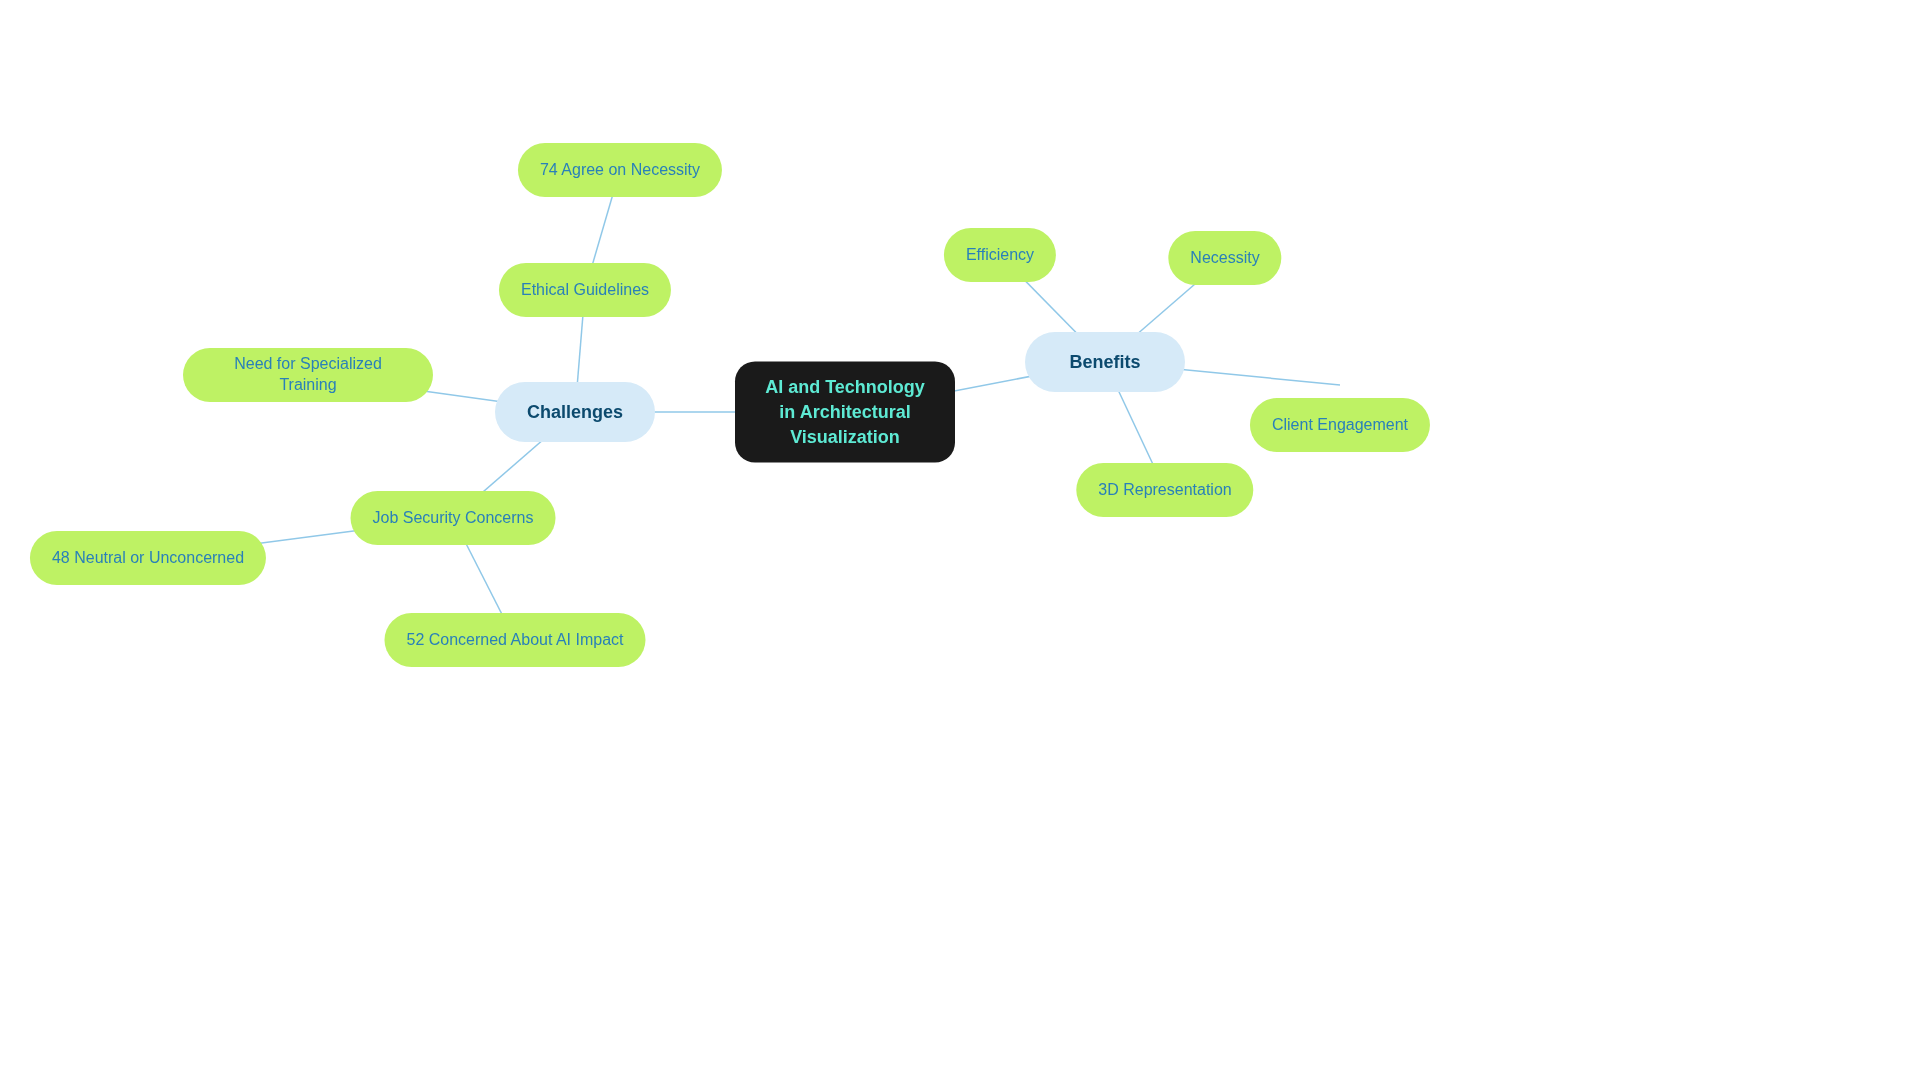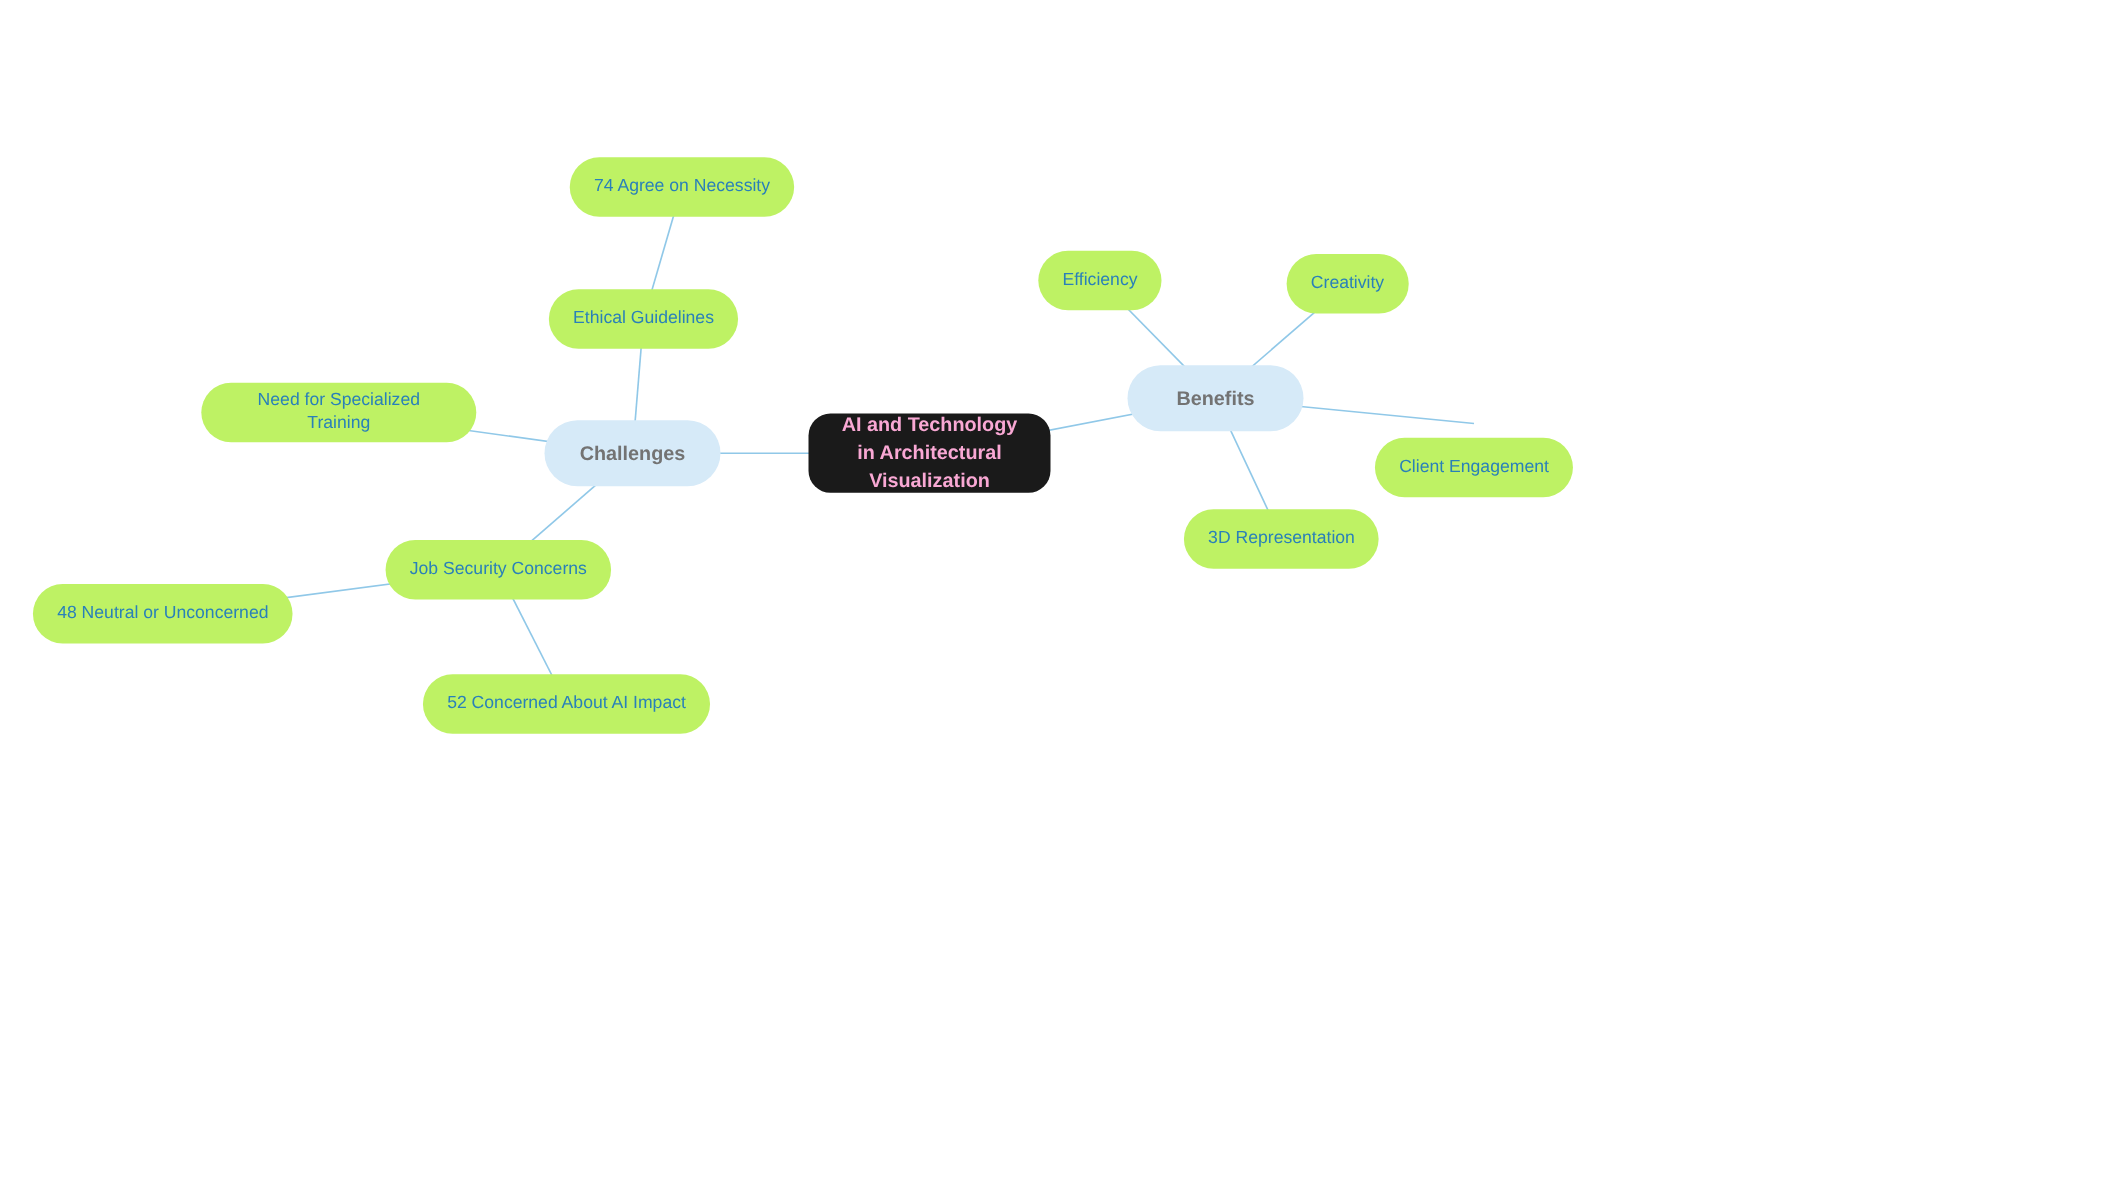--- a/index.html
+++ b/index.html
@@ -28,32 +28,32 @@
       transform: translate(-50%, -50%);
       border-radius: 50px;
       display: flex;
       align-items: center;
       justify-content: center;
       text-align: center;
       cursor: default;
     }
     .node-central {
       background: #1a1a1a;
-      color: #f9a8d4;
+      color: #5eead4;
       font-size: 18px;
       font-weight: 600;
       width: 220px;
-      height: 72px;
+      height: 101px;
       border-radius: 20px;
       line-height: 1.4;
       padding: 0 20px;
     }
     .node-secondary {
       background: #d6eaf8;
-      color: #737373;
+      color: #0c4a6e;
       font-size: 18px;
       font-weight: 600;
       width: 160px;
       height: 60px;
       border: none;
     }
     .node-leaf {
       background: #bef264;
       color: #2980b9;
       font-size: 16px;
@@ -132,21 +132,21 @@
 
   <div class="node node-leaf" style="left:515px; top:640px;">
     <span>52 Concerned About AI Impact</span>
   </div>
 
   <div class="node node-leaf" style="left:1000px; top:255px;">
     <span>Efficiency</span>
   </div>
 
   <div class="node node-leaf" style="left:1225px; top:258px;">
-    <span>Creativity</span>
+    <span>Necessity</span>
   </div>
 
   <div class="node node-leaf" style="left:1340px; top:385px;margin-top:40px;">
     <span>Client Engagement</span>
   </div>
 
   <div class="node node-leaf" style="left:1165px; top:490px;">
     <span>3D Representation</span>
   </div>
 

